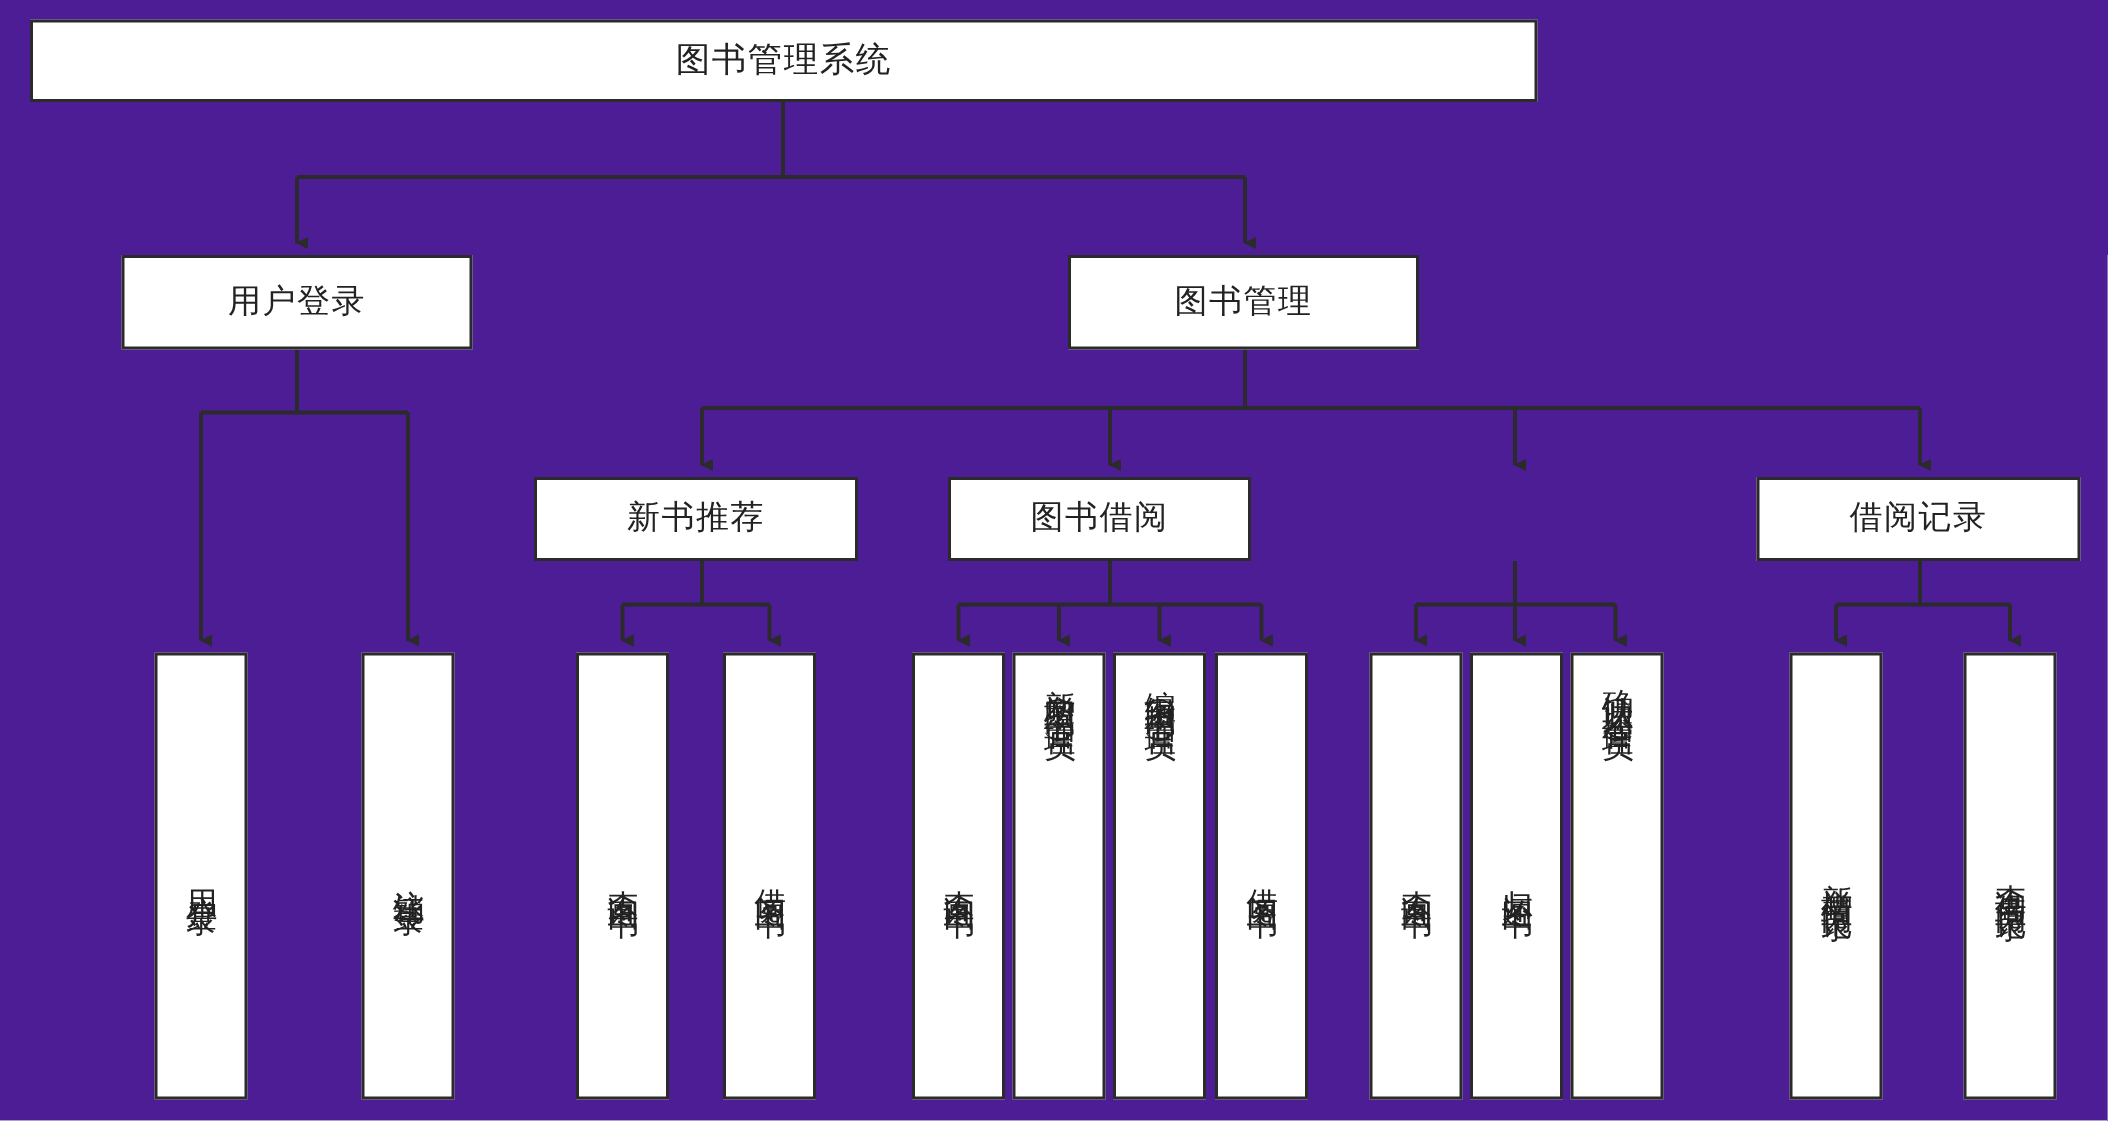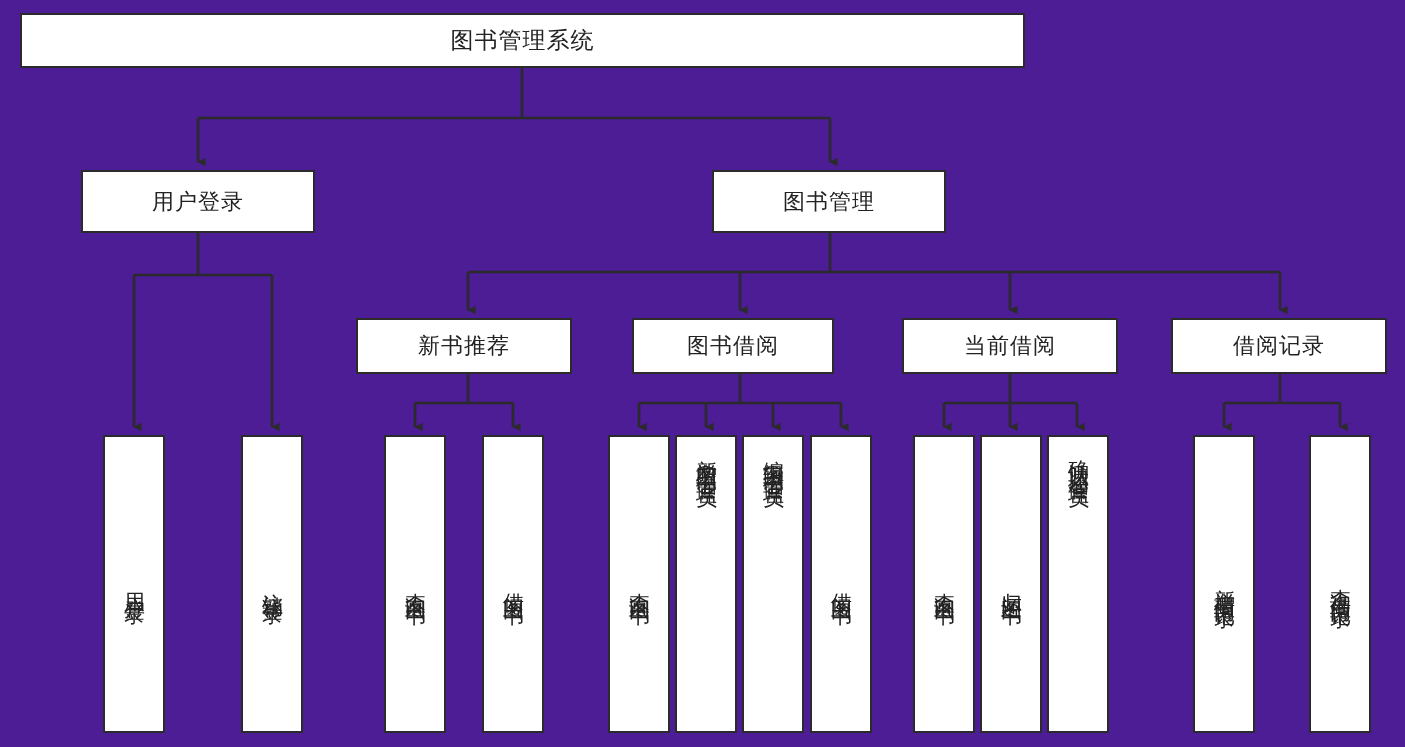--- a/index.html
+++ b/index.html
@@ -146,23 +146,20 @@
   <div class="node horiz" style="left:712px; top:170px; width:234px; height:63px;text-align:right;">
     <span class="node-label">图书管理</span>
   </div>
 
   <div class="node horiz" style="left:356px; top:318px; width:216px; height:56px;">
     <span class="node-label">新书推荐</span>
   </div>
   <div class="node horiz" style="left:632px; top:318px; width:202px; height:56px;">
     <span class="node-label">图书借阅</span>
   </div>
-  <div class="node horiz" style="left:902px; top:318px; width:216px; height:56px;">
-    <span class="node-label">当前借阅</span>
-  </div>
   <div class="node horiz" style="left:1171px; top:318px; width:216px; height:56px;">
     <span class="node-label">借阅记录</span>
   </div>
 
   <div class="node vert centered" style="left:103px; top:435px; width:62px; height:298px;">
     <span class="node-label">用户登录</span>
   </div>
   <div class="node vert centered" style="left:241px; top:435px; width:62px; height:298px;">
     <span class="node-label">注销登录</span>
   </div>

